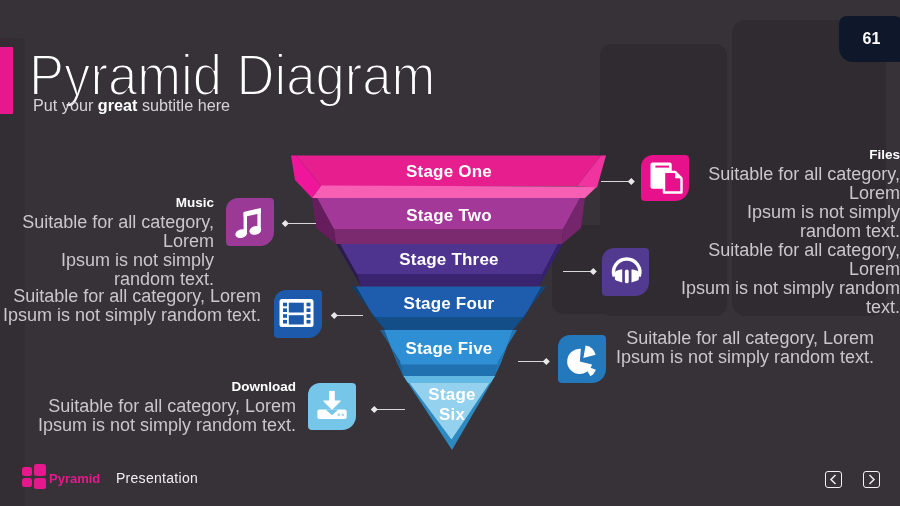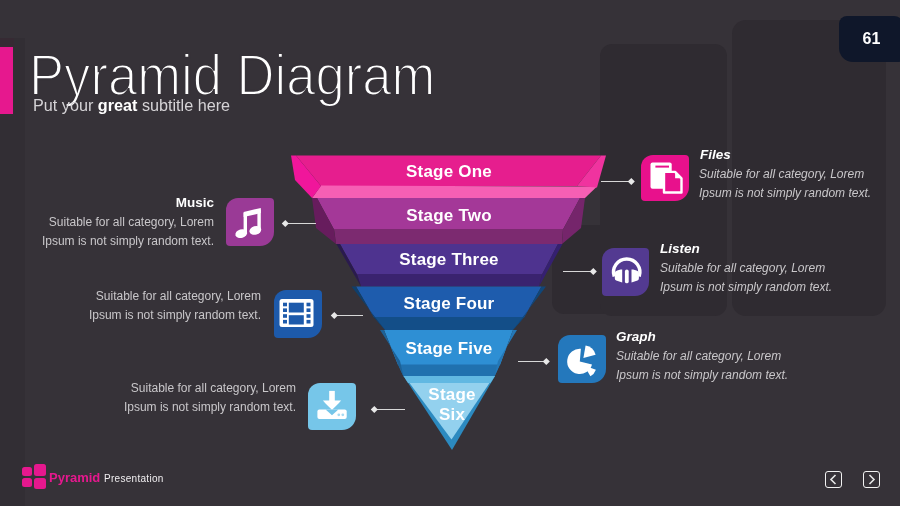--- a/index.html
+++ b/index.html
@@ -131,65 +131,64 @@
   </div>
 
   <div class="abs co-l" style="right:686px;top:195px;">
     <div class="t">Music</div>
     <div class="d">Suitable for all category, Lorem<br>Ipsum is not simply random text.</div>
   </div>
   <div class="abs co-l" style="right:639px;top:287px;">
     <div class="d">Suitable for all category, Lorem<br>Ipsum is not simply random text.</div>
   </div>
   <div class="abs co-l" style="right:604px;top:379px;">
+    <div class="t">Download</div>
     <div class="d">Suitable for all category, Lorem<br>Ipsum is not simply random text.</div>
   </div>
   <div class="abs co-r" style="left:700px;top:147px;">
     <div class="t">Files</div>
     <div class="d" style="margin-left:-1px;">Suitable for all category, Lorem<br>Ipsum is not simply random text.</div>
   </div>
   <div class="abs co-r" style="left:660px;top:241px;">
-    <div class="t">Listen</div>
     <div class="d">Suitable for all category, Lorem<br>Ipsum is not simply random text.</div>
   </div>
   <div class="abs co-r" style="left:616px;top:329px;">
-    <div class="t">Graph</div>
     <div class="d">Suitable for all category, Lorem<br>Ipsum is not simply random text.</div>
   </div>
 
   <div class="arrow ar-l" style="left:283.5px;top:222.8px;width:32px;"></div>
   <div class="arrow ar-l" style="left:332.5px;top:315px;width:30px;"></div>
   <div class="arrow ar-l" style="left:372.7px;top:409px;width:32px;"></div>
   <div class="arrow ar-r" style="left:601px;top:180.7px;width:32px;"></div>
   <div class="arrow ar-r" style="left:563px;top:270.5px;width:32px;"></div>
   <div class="arrow ar-r" style="left:518px;top:361px;width:30px;"></div>
 
   <div id="logo" class="abs" style="left:22px;top:464px;width:24px;height:25px;">
     <div class="abs" style="left:0;top:2.5px;width:10px;height:9.5px;background:#e6188e;border-radius:2.5px;"></div>
     <div class="abs" style="left:12px;top:0;width:11.5px;height:11.5px;background:#e6188e;border-radius:2.5px;"></div>
     <div class="abs" style="left:0;top:13.5px;width:10px;height:9px;background:#e6188e;border-radius:2.5px;"></div>
     <div class="abs" style="left:12px;top:13.5px;width:11.5px;height:11px;background:#e6188e;border-radius:2.5px;"></div>
   </div>
-  <div class="abs" style="left:49px;top:470px;font-size:13px;color:#f0eef0;white-space:nowrap;"><b style="color:#e6188e;">Pyramid</b> <span style="font-size:10px;letter-spacing:0.3px;">Presentation</span></div>
+  <div class="abs" style="left:49px;top:470px;font-size:13px;color:#f0eef0;white-space:nowrap;"><b style="color:#e6188e;">Pyramid</b> <span style="font-size:14px;letter-spacing:0.3px;margin-left:12px;">Presentation</span></div>
 
   <div class="nav abs" style="left:825px;top:471px;">
     <svg width="17" height="17" viewBox="0 0 17 17">
       <polyline points="10.5,4 6,8.5 10.5,13" fill="none" stroke="#e8e8e8" stroke-width="1.6"></polyline>
     </svg>
   </div>
   <div class="nav abs" style="left:863px;top:471px;">
     <svg width="17" height="17" viewBox="0 0 17 17">
       <polyline points="6.5,4 11,8.5 6.5,13" fill="none" stroke="#e8e8e8" stroke-width="1.6"></polyline>
     </svg>
   </div>
 
 <style>
   .co-l{text-align:right;}
-  .co-r{text-align:left;font-style:italic;}
+  .co-r{text-align:right;}
   .co-l .t,.co-r .t{font-size:13.5px;font-weight:bold;color:#fff;margin-bottom:3px;}
-  .co-l .d,.co-r .d{font-size:12px;color:#c9c7ca;line-height:19px;}
+  .co-l .d,.co-r .d{font-size:18px;color:#c9c7ca;line-height:19px;}
   .arrow{position:absolute;height:1.2px;background:#d8d8d8;}
   .arrow::before{content:"";position:absolute;width:4.6px;height:4.6px;background:#e8e8e8;transform:rotate(45deg);top:-1.8px;}
   .ar-l::before{left:-1px;}
   .ar-r::before{right:-1px;}
   .nav{width:17px;height:17px;border:1.6px solid #f2f2f2;border-radius:3px;box-sizing:border-box;display:flex;align-items:center;justify-content:center;}
   .nav svg{display:block;margin:-2px;}
 </style>
 
 </body></html>

